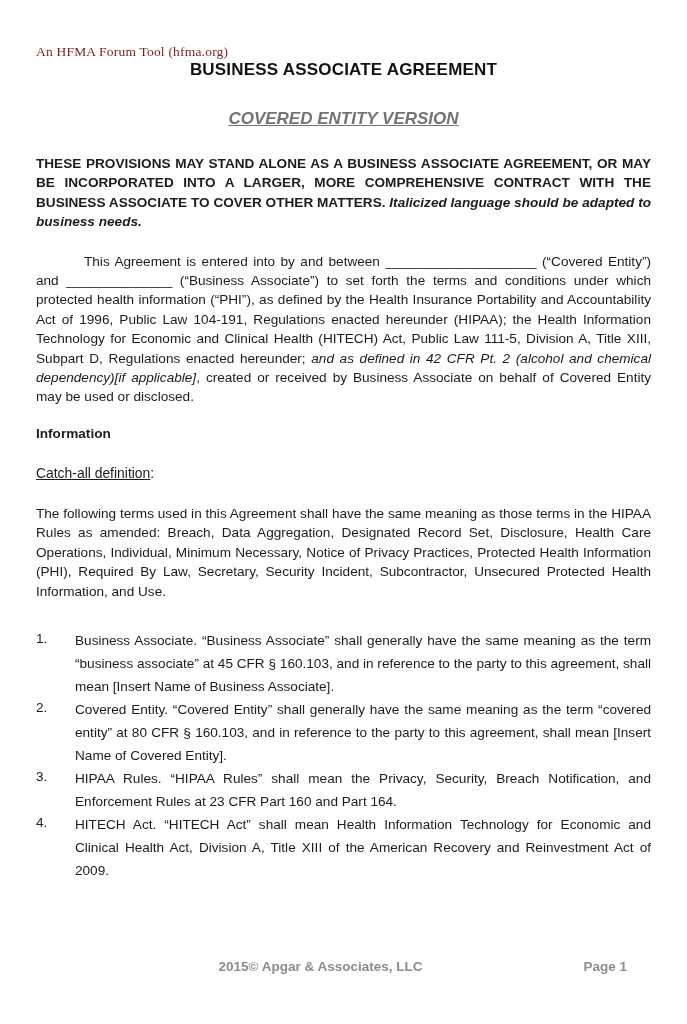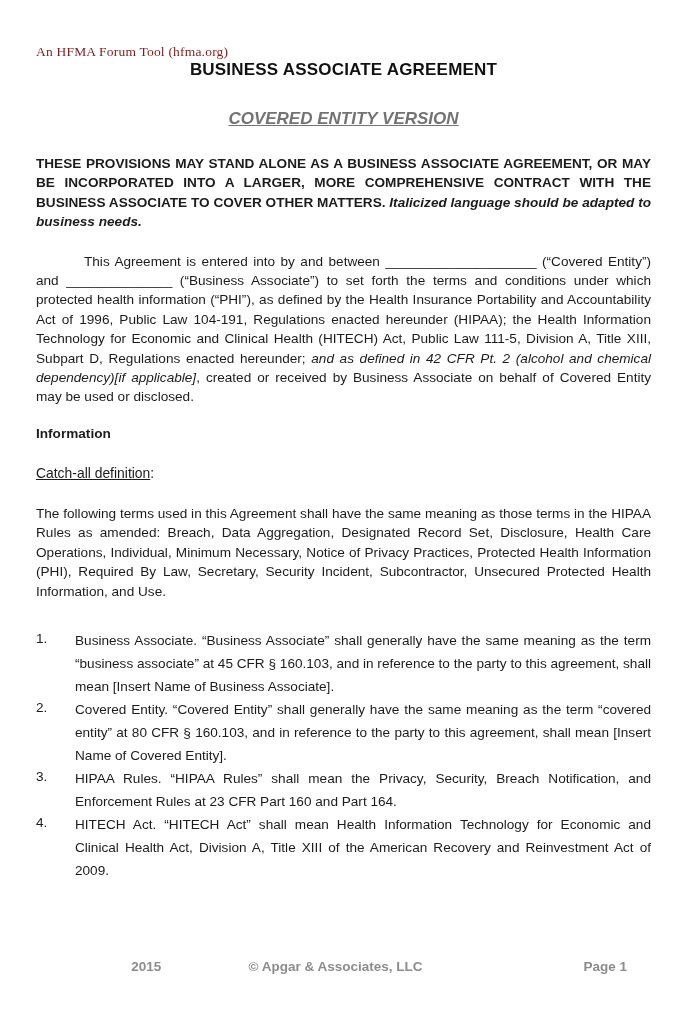--- a/index.html
+++ b/index.html
@@ -77,21 +77,21 @@
     position: absolute;
     left: 44px;
     right: 60px;
     top: 959px;
     display: flex;
     align-items: baseline;
     font-size: 13.5px;
     font-weight: bold;
     color: #8c8c8c;
   }
-  .footer .f-left { flex: 1; text-align: center; }
+  .footer .f-left { flex: 1; text-align: right; }
   .footer .f-center { flex: none; text-align: left; }
   .footer .f-right { flex: 1; text-align: right; }
 </style>
 </head>
 <body>
 
 <div class="page">
 
   <div class="credit">An HFMA Forum Tool (hfma.org)</div>
 

